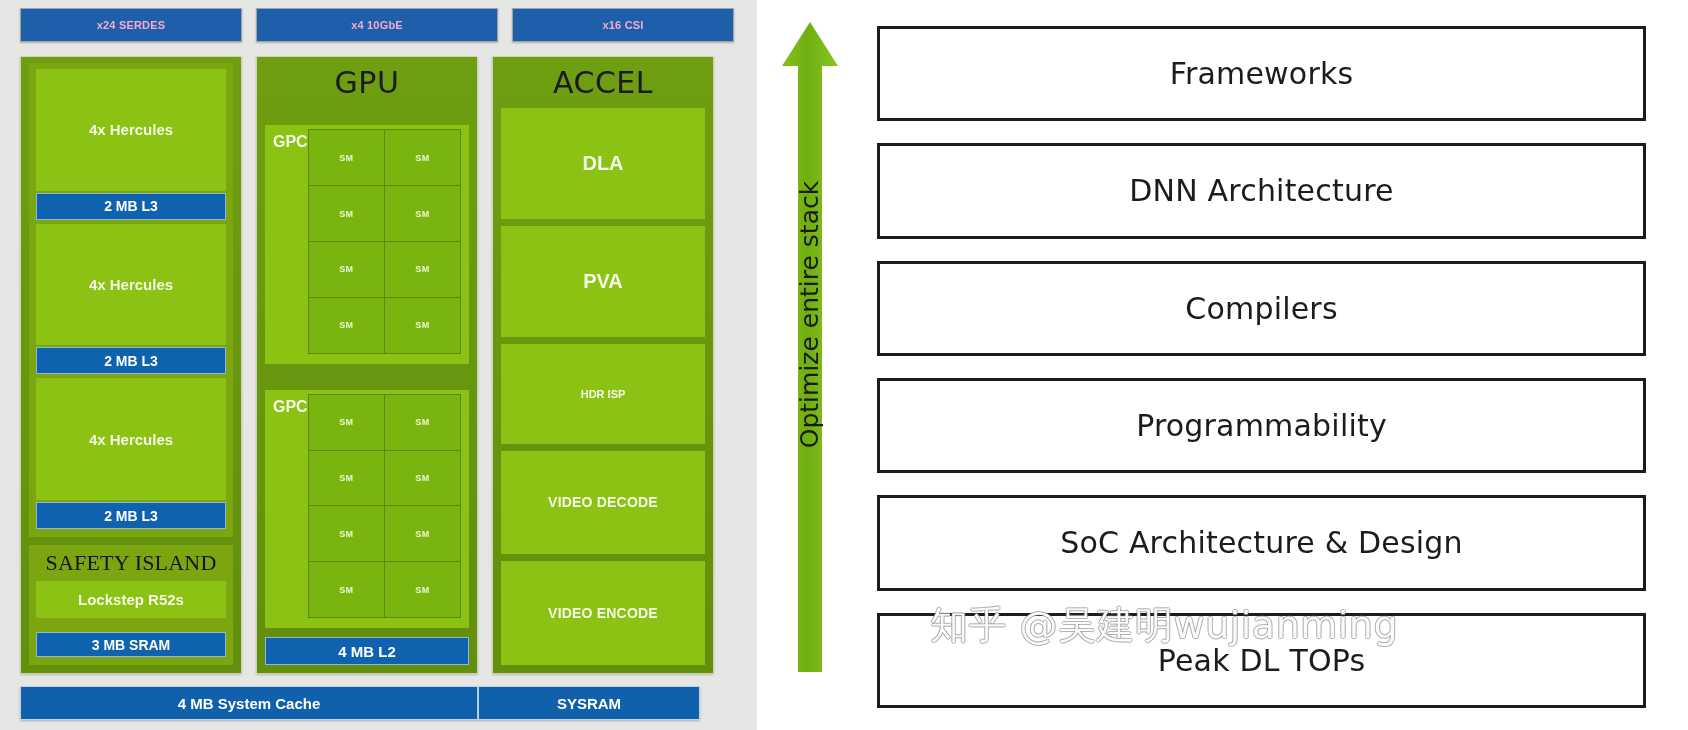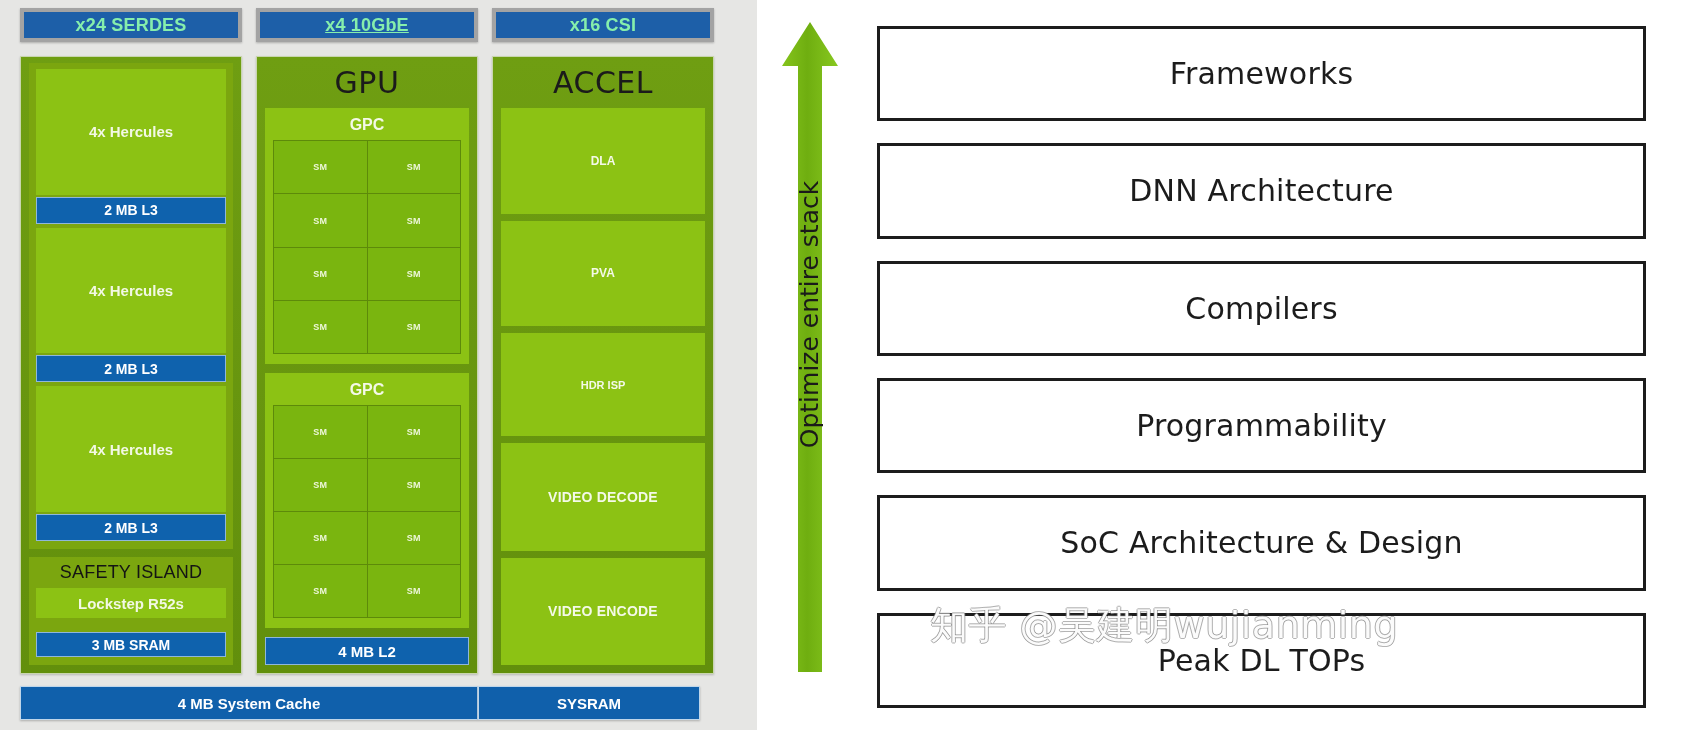--- a/index.html
+++ b/index.html
@@ -15,29 +15,29 @@
   .soc-panel {
     position: relative;
     width: 757px; height: 730px;
     background: #e6e6e4;
     padding: 8px 14px 10px 20px;
     display: flex; flex-direction: column;
   }
   .io-row { display: flex; gap: 14px; height: 34px; flex: 0 0 auto; }
   .io-bar {
     background: #1d5fa8;
-    border: 4px solid #a3a3a3;
-    color: #86efac;
-    font-size: 18px; font-weight: bold;
+    border: 1px solid #a3a3a3;
+    color: #f9a8d4;
+    font-size: 11px; font-weight: bold;
     display: flex; align-items: center; justify-content: center;
     letter-spacing: .2px;
     box-shadow: 0 1px 2px rgba(0,0,0,.25);
   }
   .io-serdes { width: 222px; }
-  .io-10gbe  { width: 222px; text-decoration: underline; }
+  .io-10gbe  { width: 242px; }
   .io-csi    { width: 222px; }
 
   .cols-row { display: flex; gap: 14px; margin-top: 14px; flex: 1 1 auto; min-height: 0; }
 
   .col {
     width: 222px;
     background: linear-gradient(180deg,#6f9e12 0%,#628f0c 100%);
     border: 1px solid #c9d6ae;
     display: flex; flex-direction: column;
     padding: 6px 8px 8px 8px;
@@ -74,45 +74,46 @@
   }
   .core-block { display: flex; flex-direction: column; flex: 1 1 auto; }
 
   .safety {
     margin-top: 8px;
     background: #7ba60f;
     padding: 5px 7px 8px 7px;
     flex: 0 0 auto;
   }
   .safety-title {
-    color: #141414; font-size: 18px; text-align: center;
-    font-family: Liberation Sans, sans-serif; letter-spacing: .2px;
+    color: #141414; font-size: 22px; text-align: center;
+    font-family: Liberation Serif, serif; letter-spacing: .2px;
     margin-bottom: 5px;
   }
   .lockstep {
     background: #8cc214; color: #f2f8e4;
     font-size: 15px; font-weight: bold;
     display: flex; align-items: center; justify-content: center;
-    height: 30px;
+    height: 37px;
   }
   .sram {
     background: #0f62ad; border: 1px solid #8fb7da;
     color: #ffffff; font-size: 14px; font-weight: bold;
     display: flex; align-items: center; justify-content: center;
     height: 25px; margin-top: 14px;
   }
 
   
   .gpc {
     background: #8cc214;
     flex: 1 1 auto;
-    display: flex; flex-direction: column;
+    display: flex; flex-direction: row;
     padding: 4px 8px 10px 8px;
     margin-bottom: 9px;
     min-height: 0;
+    margin-top: 17px;
   }
   .gpc-title {
     color: #f4f9e8; font-size: 16px; font-weight: bold;
     text-align: center; padding: 4px 0 6px 0;
   }
   .sm-grid {
     flex: 1 1 auto;
     display: grid;
     grid-template-columns: 1fr 1fr;
     grid-template-rows: repeat(4, 1fr);
@@ -136,21 +137,21 @@
 
   
   .accel-list { flex: 1 1 auto; display: flex; flex-direction: column; gap: 7px; min-height: 0; }
   .accel-item {
     background: #8cc214;
     color: #f4f9e8; font-weight: bold;
     display: flex; align-items: center; justify-content: center;
     flex: 1 1 auto; min-height: 0;
     text-align: center;
   }
-  .accel-item.big { font-size: 12px; }
+  .accel-item.big { font-size: 20px; }
   .accel-item.mid { font-size: 11px; }
   .accel-item.small { font-size: 14px; letter-spacing: .2px; }
 
   
   .mem-row { display: flex; margin-top: 12px; height: 34px; flex: 0 0 auto; }
   .sys-cache {
     width: 458px;
     background: #1060ab; border: 1px solid #bfd6ea;
     color: #ffffff; font-size: 15px; font-weight: bold;
     display: flex; align-items: center; justify-content: center;

